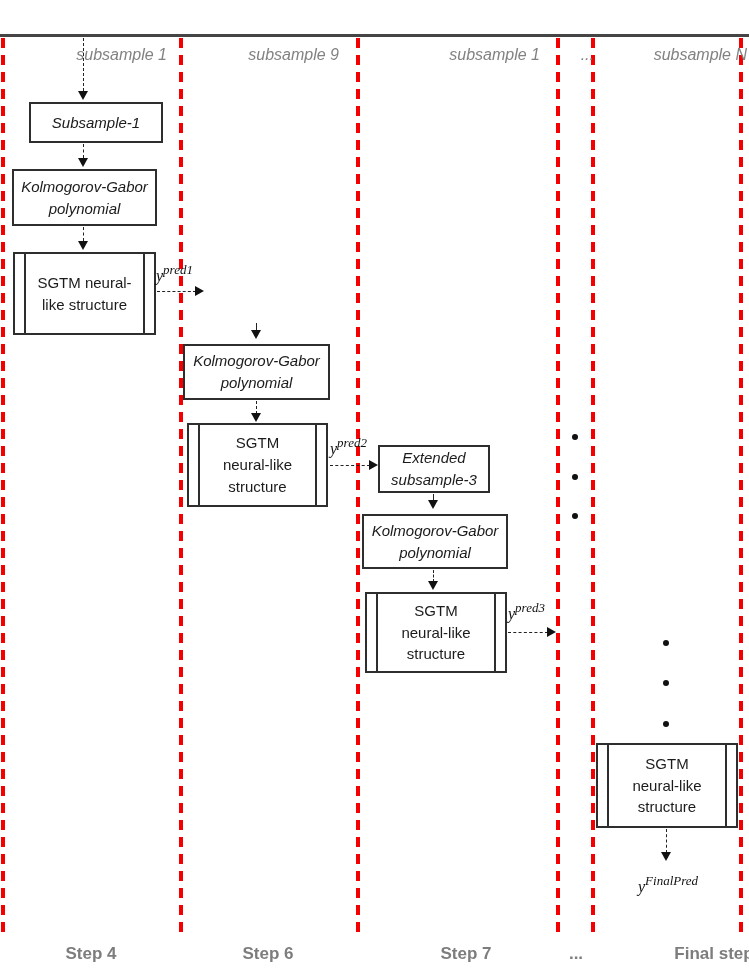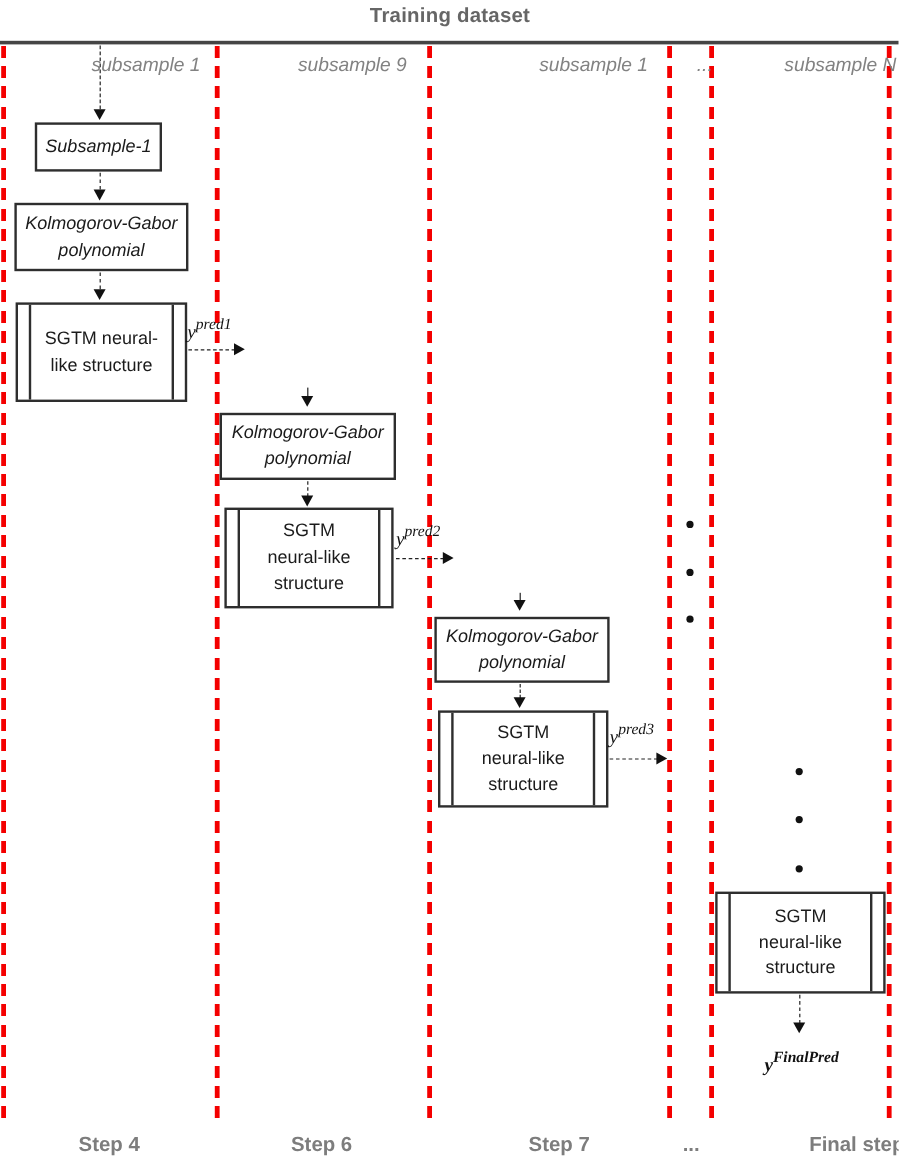--- a/index.html
+++ b/index.html
@@ -44,47 +44,46 @@
     border-top:9px solid #111111;}
   .ah-r{position:absolute;width:0;height:0;
     border-top:5.5px solid transparent;border-bottom:5.5px solid transparent;
     border-left:9px solid #111111;}
   .pred{
     position:absolute;font-family:"Liberation Serif",serif;font-style:italic;
     font-size:16px;color:#111111;white-space:nowrap;
   }
   .pred sup{font-size:13px;position:relative;top:-1px;}
   .dot{position:absolute;width:6px;height:6px;border-radius:50%;background:#111111;}
-  .final-pred{text-align:center;font-weight:bold;}
+  .final-pred{text-align:center;}
 </style>
 </head>
 <body>
 
 <div class="canvas">
 
-  <div class="title">Training dataset</div>
   <div class="top-rule"></div>
 
   <div class="redline" style="left:1px"></div>
   <div class="redline" style="left:179px"></div>
   <div class="redline" style="left:356px"></div>
   <div class="redline" style="left:556px"></div>
   <div class="redline" style="left:591px"></div>
   <div class="redline" style="left:739px"></div>
 
   <div class="colhead" style="left:17px;width:150px">subsample 1</div>
   <div class="colhead" style="left:189px;width:150px">subsample 9</div>
   <div class="colhead" style="left:390px;width:150px">subsample 1</div>
   <div class="colhead" style="left:558px;width:36px">...</div>
   <div class="colhead" style="left:597px;width:150px">subsample N</div>
 
   <div class="va" style="left:83px;top:38px;height:53px"></div>
   <div class="ah-d" style="left:78px;top:91px"></div>
 
-  <div class="box it" style="left:29px;top:102px;width:106px;height:41px">Subsample-1</div>
+  <div class="box it" style="left:29px;top:102px;width:134px;height:41px">Subsample-1</div>
 
   <div class="va" style="left:83px;top:144px;height:14px"></div>
   <div class="ah-d" style="left:78px;top:158px"></div>
 
   <div class="box it" style="left:12px;top:169px;width:145px;height:57px">Kolmogorov-Gabor polynomial</div>
 
   <div class="va" style="left:83px;top:227px;height:14px"></div>
   <div class="ah-d" style="left:78px;top:241px"></div>
 
   <div class="box sgtm" style="left:13px;top:252px;width:143px;height:83px">
@@ -113,20 +112,21 @@
     <div class="il r"></div>
     <span>SGTM neural-like structure</span>
   </div>
 
   <div class="pred" style="left:330px;top:436px">
     <span>y</span><sup>pred2</sup>
   </div>
   <div class="ha" style="left:330px;top:465px;width:40px"></div>
   <div class="ah-r" style="left:369px;top:460px"></div>
 
+  <div class="box it" style="left:378px;top:445px;width:112px;height:48px">Extended subsample-3</div>
 
   <div class="va solid" style="left:433px;top:494px;height:7px"></div>
   <div class="ah-d" style="left:428px;top:500px"></div>
 
   <div class="box it" style="left:362px;top:514px;width:146px;height:55px">Kolmogorov-Gabor polynomial</div>
 
   <div class="va" style="left:433px;top:570px;height:12px"></div>
   <div class="ah-d" style="left:428px;top:581px"></div>
 
   <div class="box sgtm" style="left:365px;top:592px;width:142px;height:81px">

